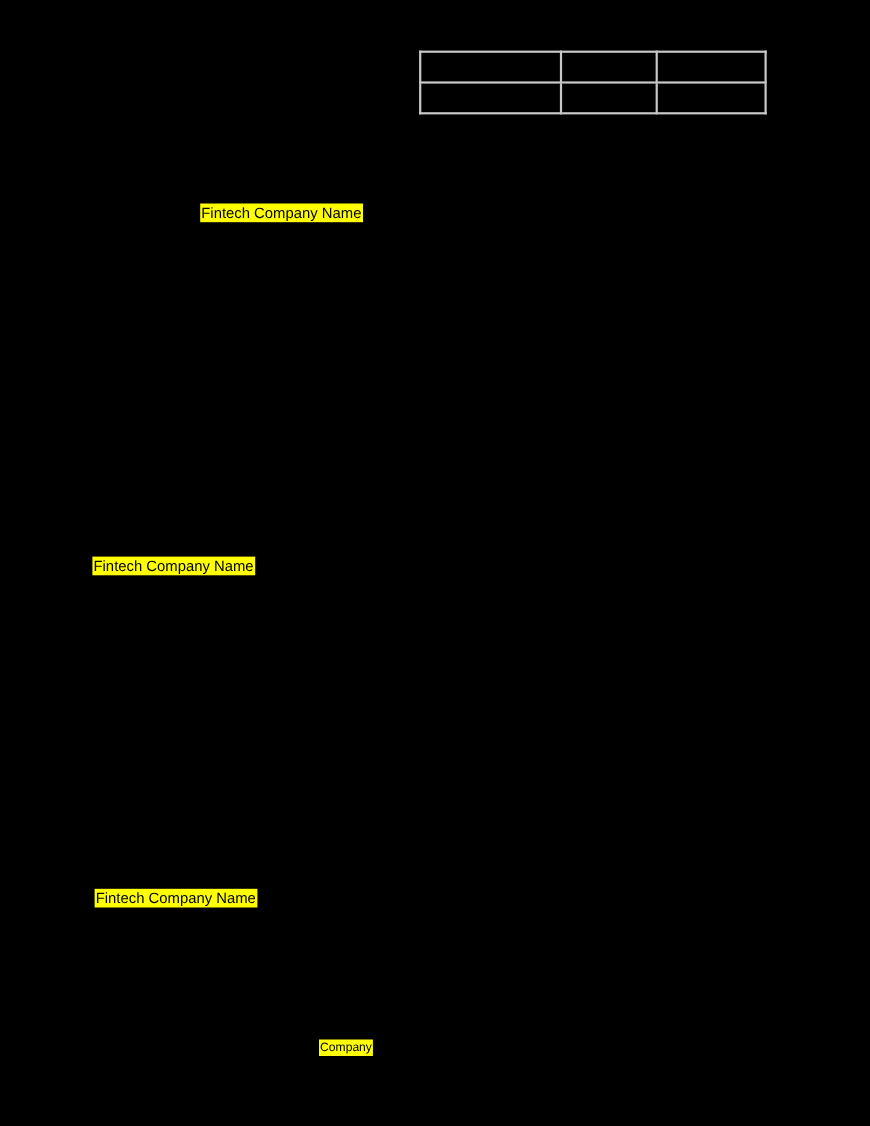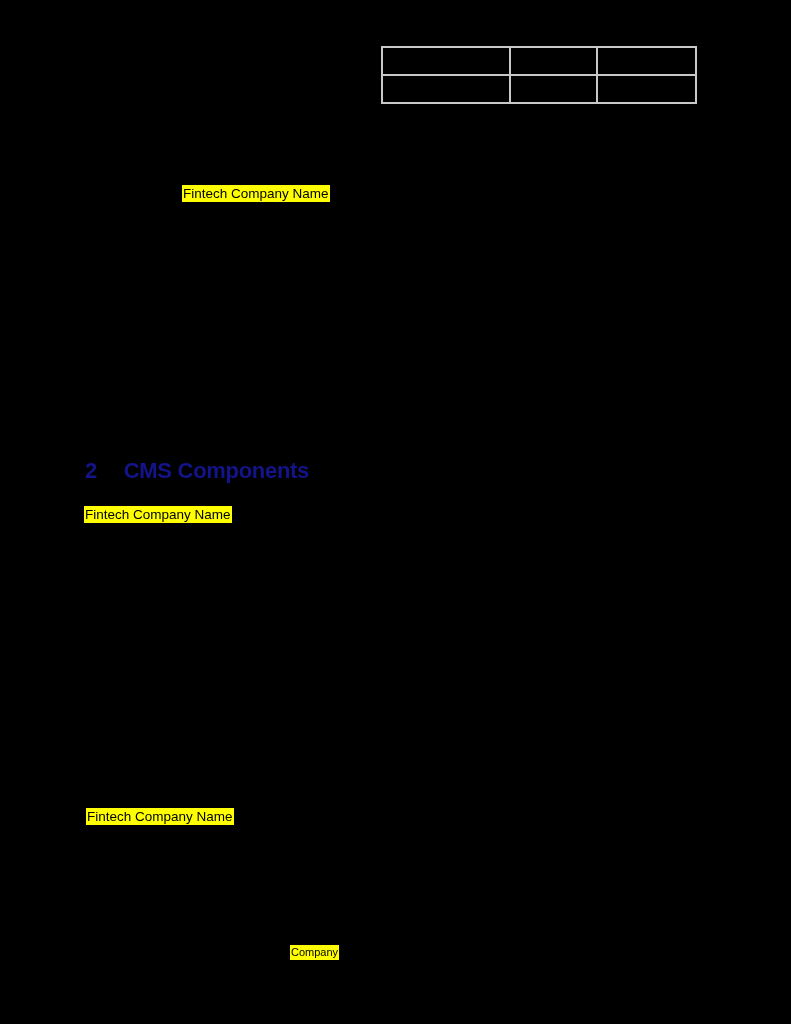--- a/index.html
+++ b/index.html
@@ -93,24 +93,20 @@
       <tr>
         <td></td>
         <td></td>
         <td></td>
       </tr>
     </tbody>
   </table>
 
   <span class="hl hl-1">Fintech Company Name</span>
 
-  <h1 class="heading">
-    <span class="num">2</span>
-    <span class="txt">CMS Components</span>
-  </h1>
 
   <span class="hl hl-2">Fintech Company Name</span>
 
   <span class="hl hl-3">Fintech Company Name</span>
 
   <span class="hl hl-4">Company</span>
 
 </div>
 
 </body></html>

